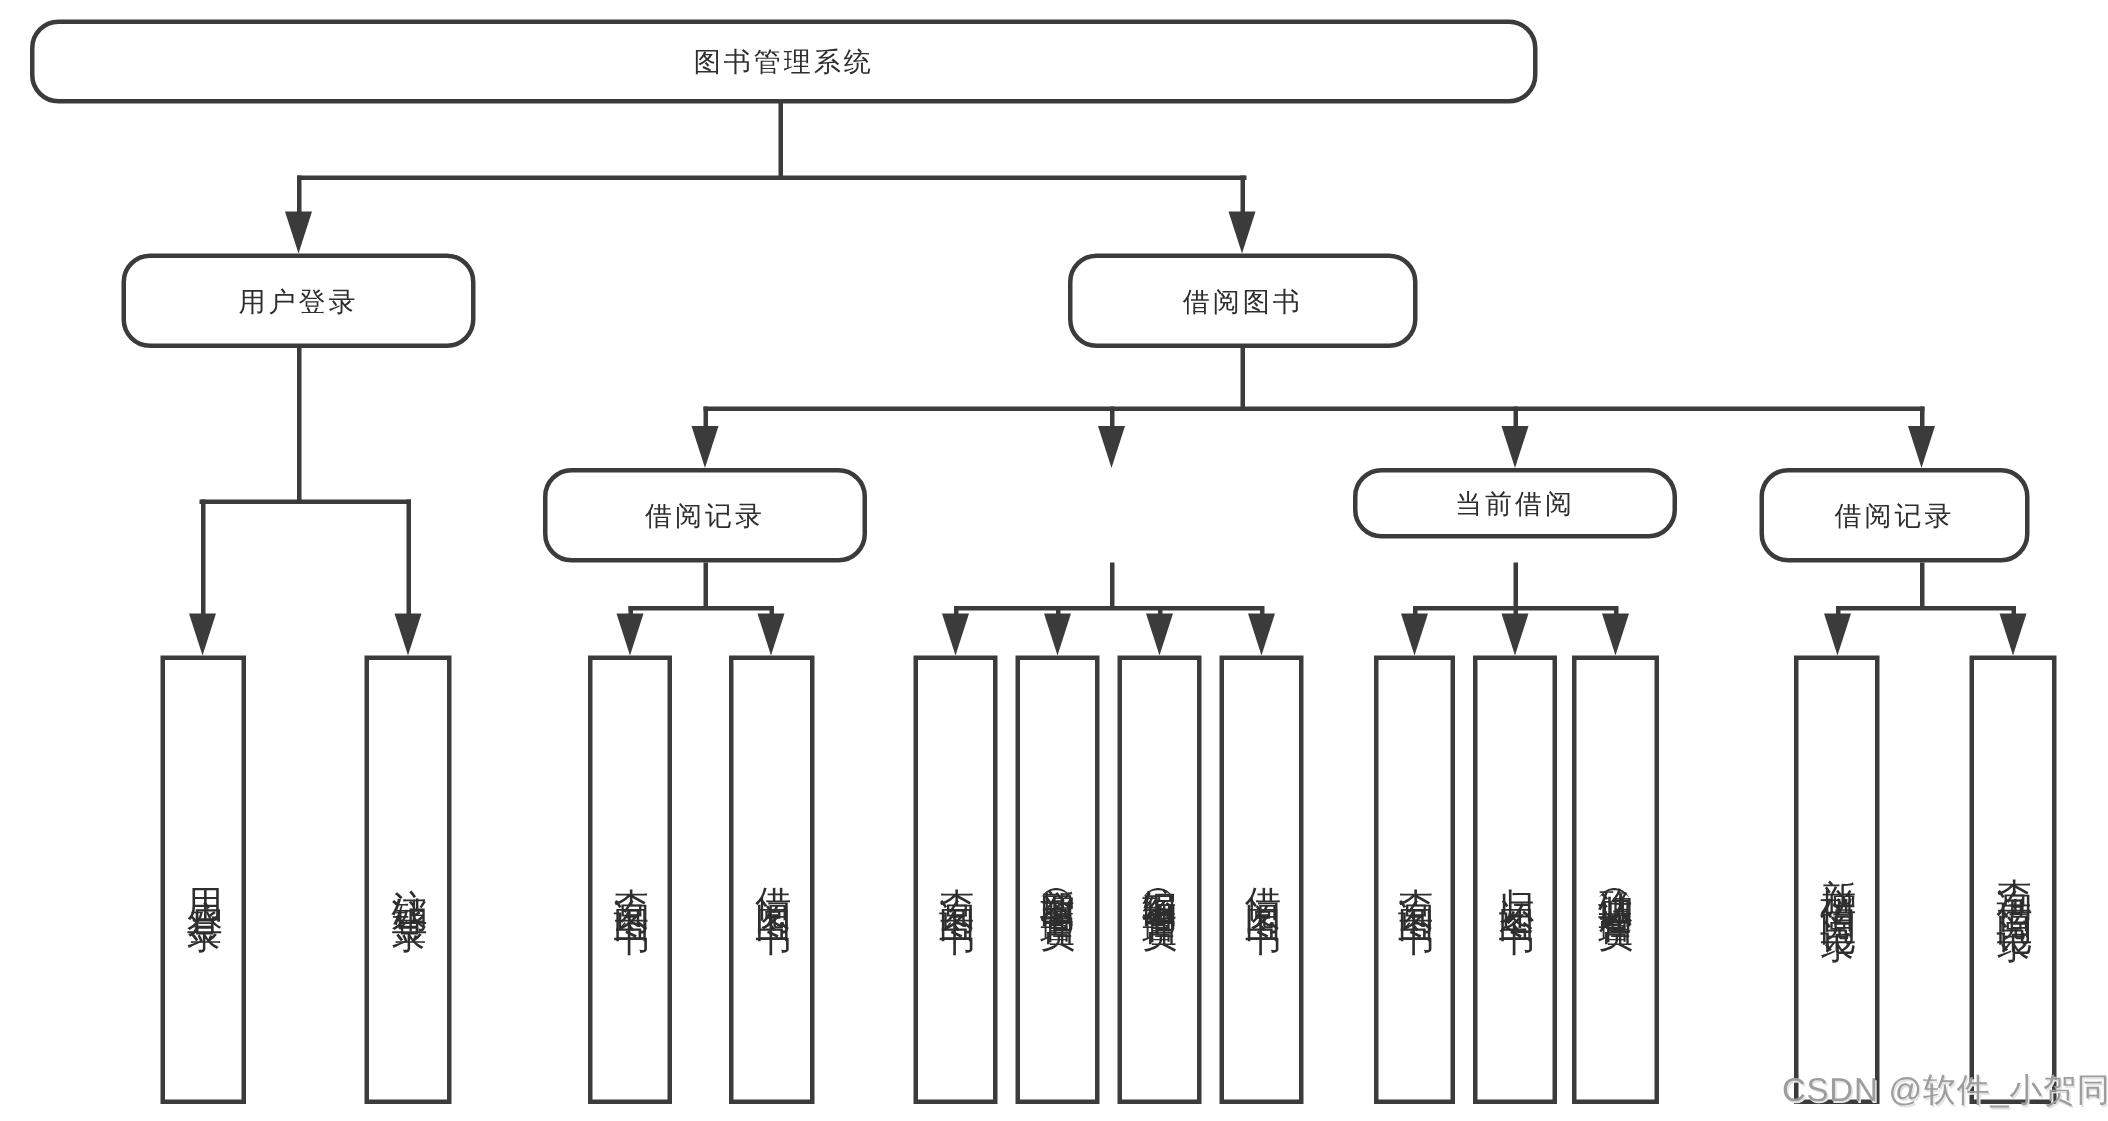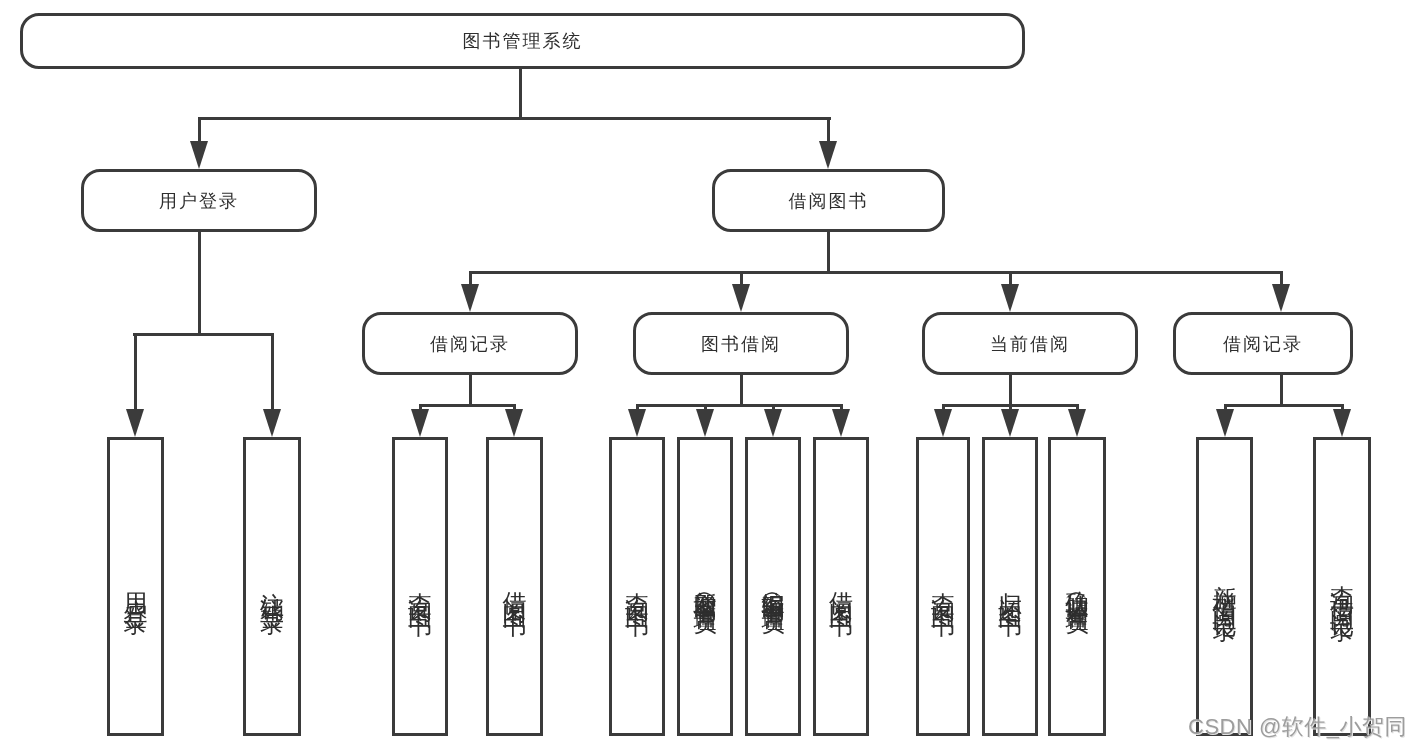--- a/index.html
+++ b/index.html
@@ -43,24 +43,21 @@
   <div class="box hbox" style="left:81px;top:169px;width:236px;height:63px;">
     <span>用户登录</span>
   </div>
   <div class="box hbox" style="left:712px;top:169px;width:233px;height:63px;">
     <span>借阅图书</span>
   </div>
 
   <div class="box hbox" style="left:362px;top:312px;width:216px;height:63px;">
     <span>借阅记录</span>
   </div>
-  <div class="box hbox" style="left:633px;top:312px;width:216px;height:63px;">
-    <span>图书借阅</span>
-  </div>
-  <div class="box hbox" style="left:902px;top:312px;width:216px;height:63px;margin-left:20px;">
+  <div class="box hbox" style="left:902px;top:312px;width:216px;height:47px;">
     <span>当前借阅</span>
   </div>
   <div class="box hbox" style="left:1173px;top:312px;width:180px;height:63px;">
     <span>借阅记录</span>
   </div>
 
   <div class="box leaf" style="left:107px;top:437px;width:57px;height:299px;">
     <span class="vtext">用户登录</span>
   </div>
   <div class="box leaf" style="left:243px;top:437px;width:58px;height:299px;">

